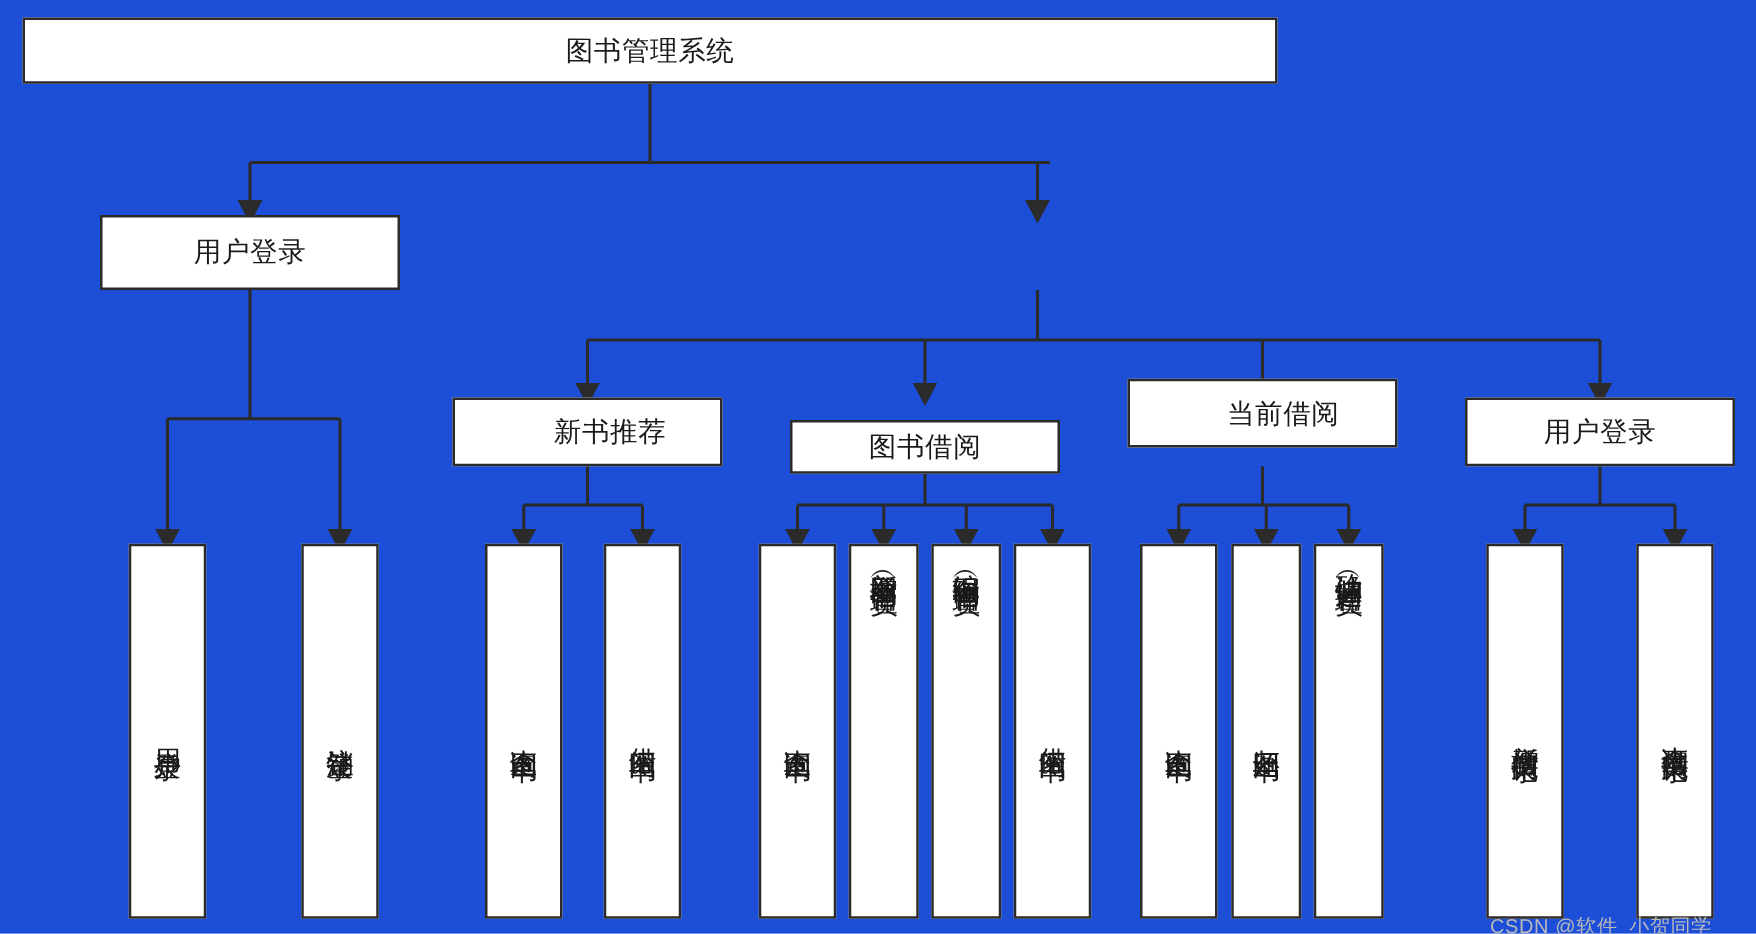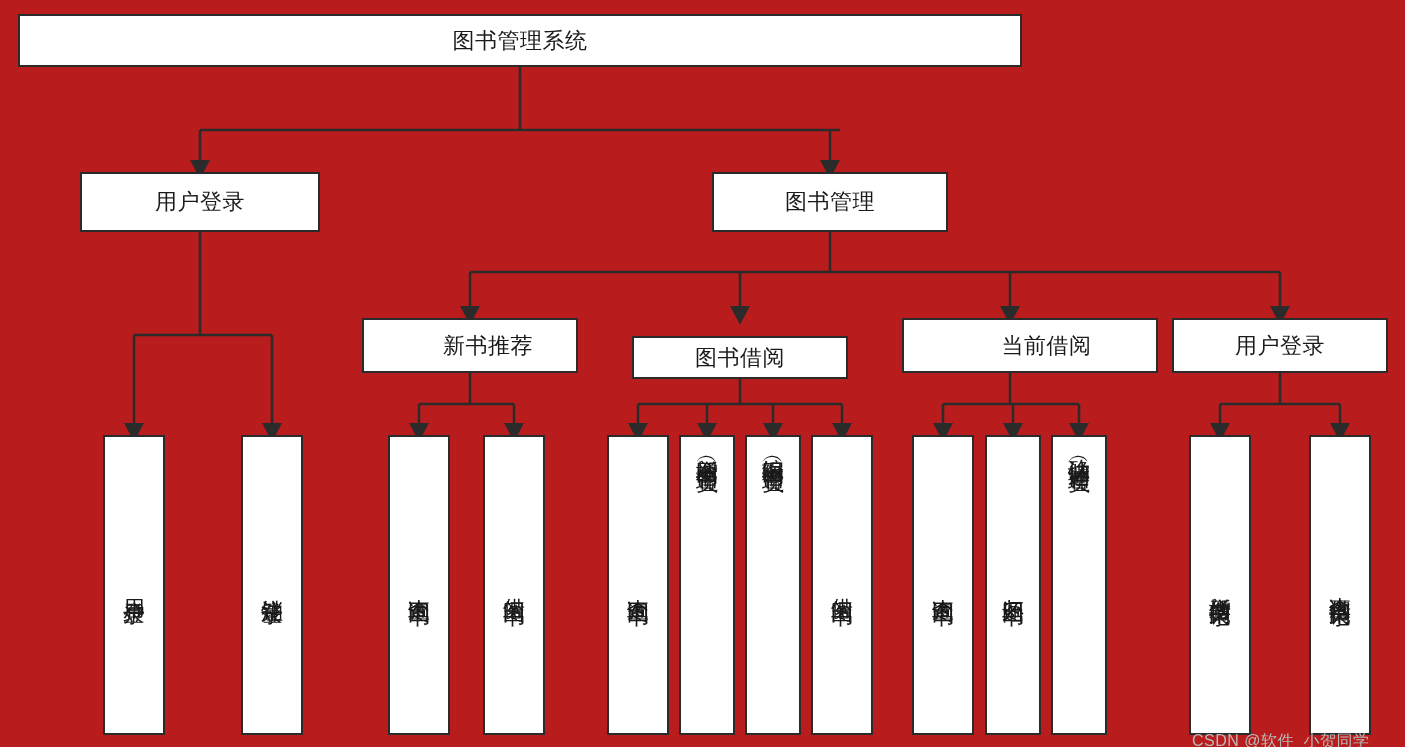--- a/index.html
+++ b/index.html
@@ -7,21 +7,21 @@
     padding: 0;
     background: #ffffff;
   }
   body {
     font-family: "Liberation Sans", "DejaVu Sans", sans-serif;
   }
   #stage {
     position: relative;
     width: 1405px;
     height: 747px;
-    background: #b91c1c;
+    background: #1d4ed8;
     overflow: hidden;
   }
   #diagram-svg {
     position: absolute;
     left: 0;
     top: 0;
     width: 1405px;
     height: 747px;
   }
   .node {
@@ -122,31 +122,28 @@
     </g>
   </svg>
 
   <div class="node" style="left: 18px; top: 14px; width: 1004px; height: 53px;">
     <span class="node-label">图书管理系统</span>
   </div>
 
   <div class="node" style="left: 80px; top: 172px; width: 240px; height: 60px;">
     <span class="node-label">用户登录</span>
   </div>
-  <div class="node" style="left: 712px; top: 172px; width: 236px; height: 60px;">
-    <span class="node-label">图书管理</span>
-  </div>
 
   <div class="node" style="left: 362px; top: 318px; width: 216px; height: 55px; padding-left: 36px;">
     <span class="node-label">新书推荐</span>
   </div>
   <div class="node" style="left: 632px; top: 336px; width: 216px; height: 43px;">
     <span class="node-label">图书借阅</span>
   </div>
-  <div class="node" style="left: 902px; top: 318px; width: 256px; height: 55px; padding-left: 33px;">
+  <div class="node" style="left: 902px; top: 303px; width: 216px; height: 55px; padding-left: 33px;">
     <span class="node-label">当前借阅</span>
   </div>
   <div class="node" style="left: 1172px; top: 318px; width: 216px; height: 55px;">
     <span class="node-label">用户登录</span>
   </div>
 
   <div class="node leaf" style="left: 103px; top: 435px; width: 62px; height: 300px;">
     <span class="node-label">用户登录</span>
   </div>
   <div class="node leaf" style="left: 241px; top: 435px; width: 62px; height: 300px;">

